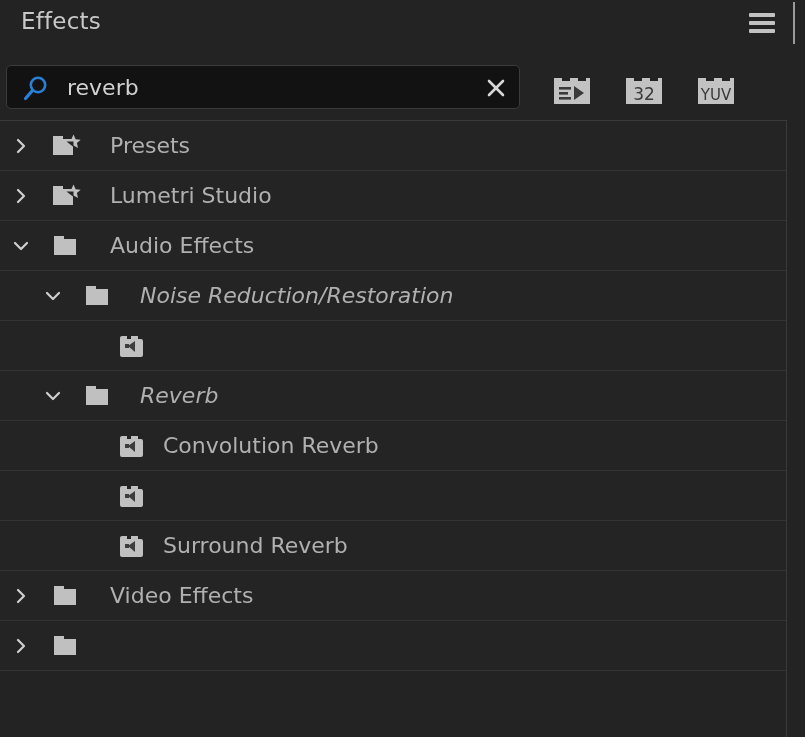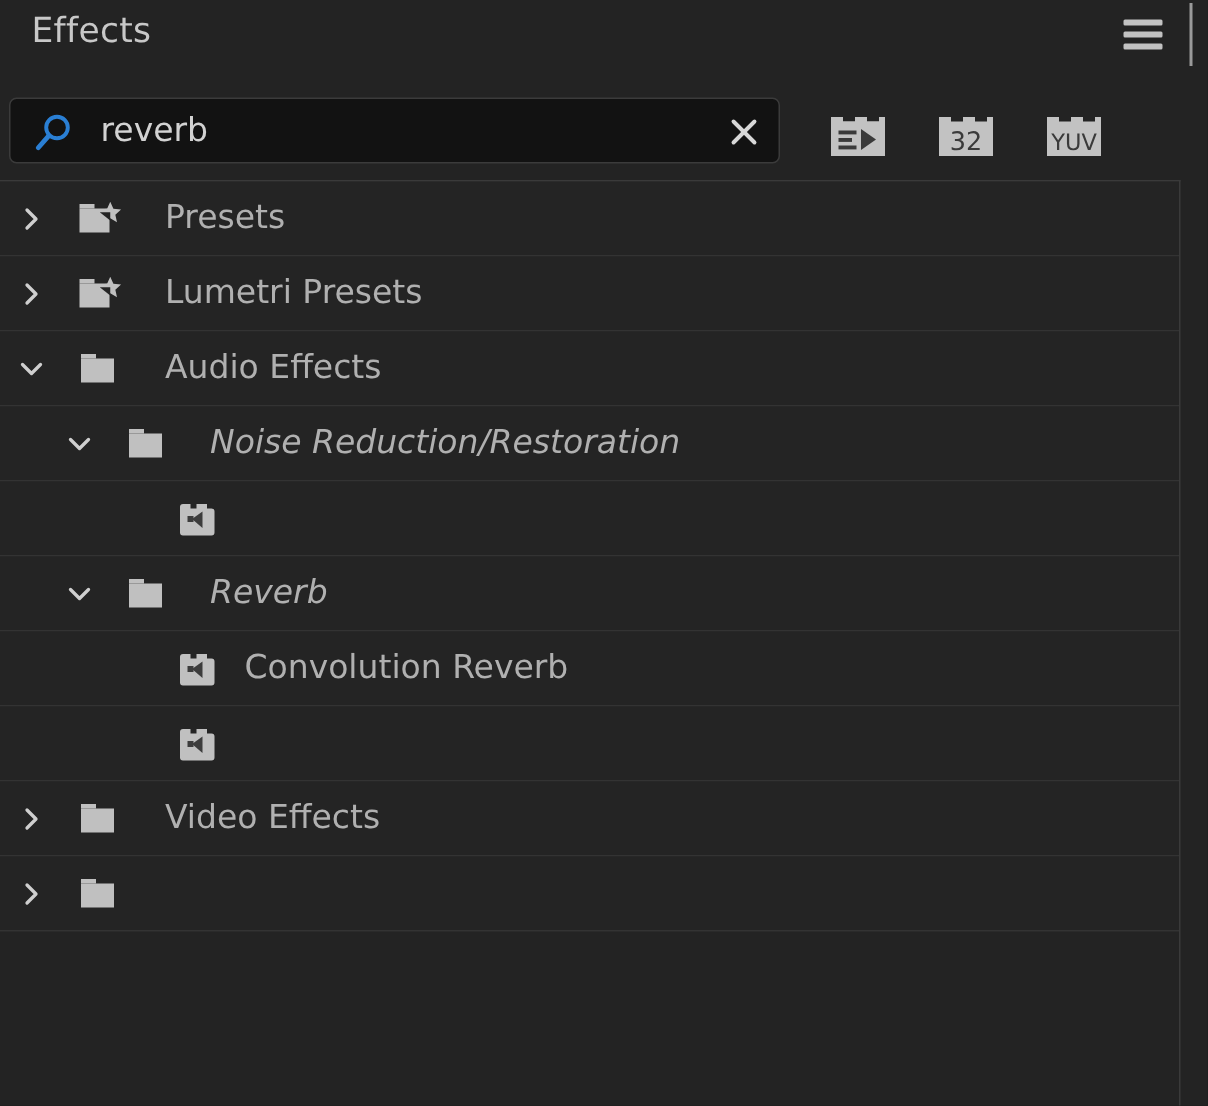--- a/index.html
+++ b/index.html
@@ -243,21 +243,21 @@
       <div class="tree-row lvl0">
         <div class="twisty"><svg width="18" height="18" viewBox="0 0 18 18">
             <polyline fill="none" stroke="#cfcfcf" stroke-width="2.2" stroke-linecap="round" stroke-linejoin="round" points="6,3 12,9 6,15"></polyline>
           </svg></div>
         <div class="node-icon"><svg width="30" height="25" viewBox="0 0 30 25">
             <path d="M1 2 h10 v3 h-10 z" fill="#c0c0c0"></path>
             <path d="M1 5 h20 v16 h-20 z" fill="#c0c0c0"></path>
             <path d="M21.5 0.5 L23.6 5.2 L28.7 5.7 L24.9 9.1 L26 14.1 L21.5 11.5 L17 14.1 L18.1 9.1 L14.3 5.7 L19.4 5.2 z" fill="#c0c0c0"></path>
             <path d="M14.5 7.5 L21.5 13 L21.5 7.5 z" fill="#242424"></path>
           </svg></div>
-        <div class="node-label">Lumetri Presets</div>
+        <div class="node-label">Lumetri Studio</div>
       </div>
       <div class="tree-row lvl0">
         <div class="twisty"><svg width="18" height="18" viewBox="0 0 18 18">
             <polyline fill="none" stroke="#cfcfcf" stroke-width="2.2" stroke-linecap="round" stroke-linejoin="round" points="3,6 9,12 15,6"></polyline>
           </svg></div>
         <div class="node-icon"><svg width="30" height="25" viewBox="0 0 30 25">
             <path d="M2 2 h10 v3 h-10 z" fill="#c0c0c0"></path>
             <path d="M2 5 h22 v16 h-22 z" fill="#c0c0c0"></path>
           </svg></div>
         <div class="node-label">Audio Effects</div>
@@ -300,20 +300,29 @@
         <div class="node-label">Convolution Reverb</div>
       </div>
       <div class="tree-row lvl2">
         <div class="twisty"></div>
         <div class="node-icon"><svg width="30" height="25" viewBox="0 0 30 25">
             <path d="M3 2 h7 v3 h4 v-3 h7 v3 h3 a2 2 0 0 1 2 2 v14 a2 2 0 0 1 -2 2 h-19 a2 2 0 0 1 -2 -2 v-17 a2 2 0 0 1 2 -2 z" fill="#c0c0c0"></path>
             <path d="M18 7 L11 12 L18 18 z" fill="#3c3c3c"></path>
             <path d="M8 10 h4 v4 h-4 z" fill="#3c3c3c"></path>
           </svg></div>
       </div>
+      <div class="tree-row lvl2">
+        <div class="twisty"></div>
+        <div class="node-icon"><svg width="30" height="25" viewBox="0 0 30 25">
+            <path d="M3 2 h7 v3 h4 v-3 h7 v3 h3 a2 2 0 0 1 2 2 v14 a2 2 0 0 1 -2 2 h-19 a2 2 0 0 1 -2 -2 v-17 a2 2 0 0 1 2 -2 z" fill="#c0c0c0"></path>
+            <path d="M18 7 L11 12 L18 18 z" fill="#3c3c3c"></path>
+            <path d="M8 10 h4 v4 h-4 z" fill="#3c3c3c"></path>
+          </svg></div>
+        <div class="node-label">Surround Reverb</div>
+      </div>
       <div class="tree-row lvl0">
         <div class="twisty"><svg width="18" height="18" viewBox="0 0 18 18">
             <polyline fill="none" stroke="#cfcfcf" stroke-width="2.2" stroke-linecap="round" stroke-linejoin="round" points="6,3 12,9 6,15"></polyline>
           </svg></div>
         <div class="node-icon"><svg width="30" height="25" viewBox="0 0 30 25">
             <path d="M2 2 h10 v3 h-10 z" fill="#c0c0c0"></path>
             <path d="M2 5 h22 v16 h-22 z" fill="#c0c0c0"></path>
           </svg></div>
         <div class="node-label">Video Effects</div>
       </div>

